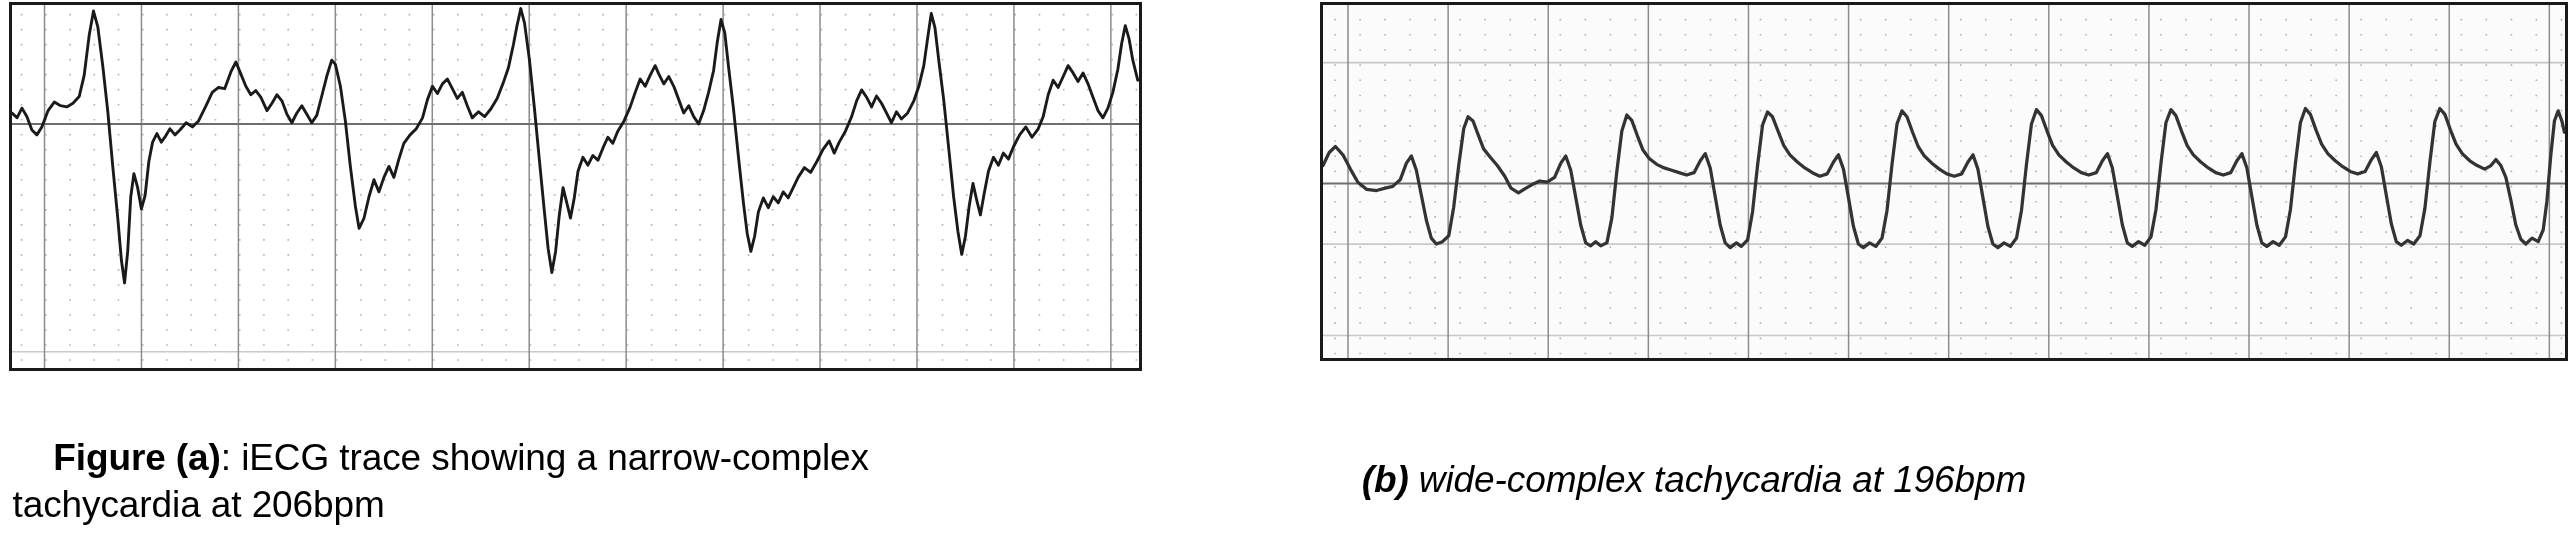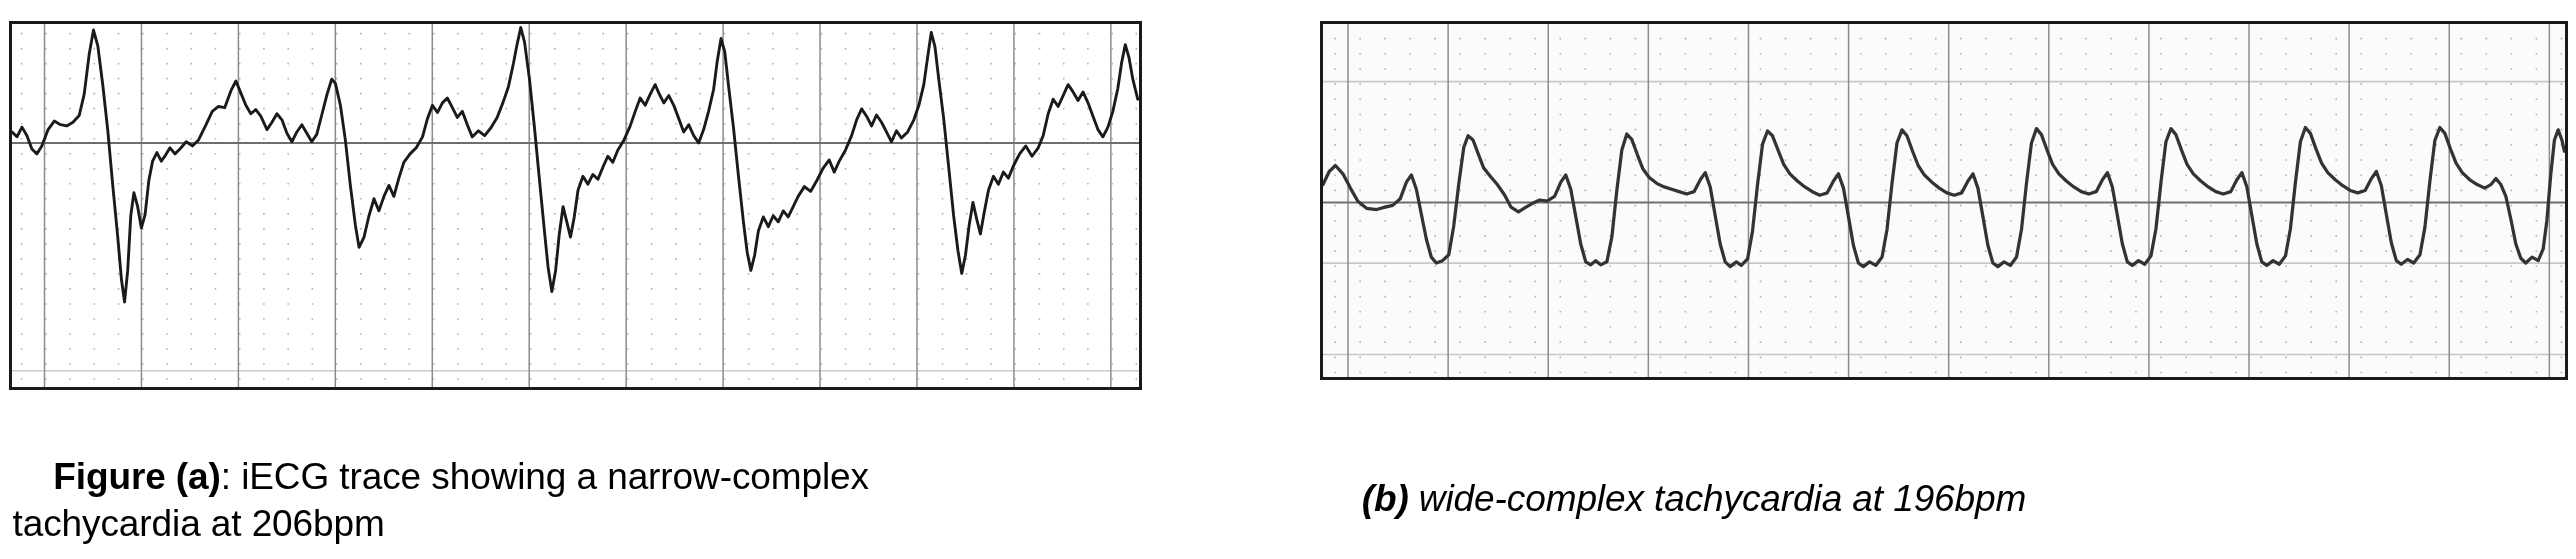--- a/index.html
+++ b/index.html
@@ -12,21 +12,20 @@
     height: 559px;
     position: relative;
     font-family: "Liberation Sans", sans-serif;
     overflow: hidden;
   }
 
   
   .figure-root {
     position: absolute;
     inset: 0;
-    margin-top: 19px;
   }
 
   .panel {
     position: absolute;
     box-sizing: border-box;
     border: 3.1px solid #1a1a1a;
     overflow: hidden;
   }
 
   #panel-a {

